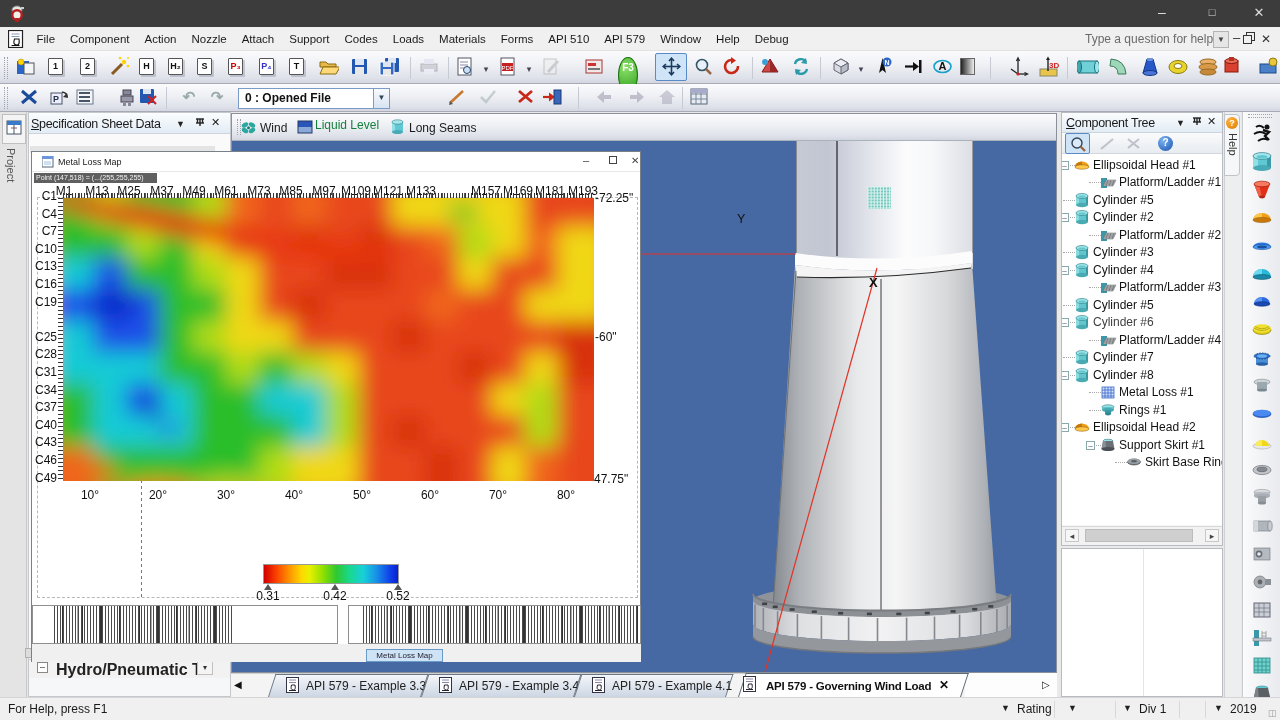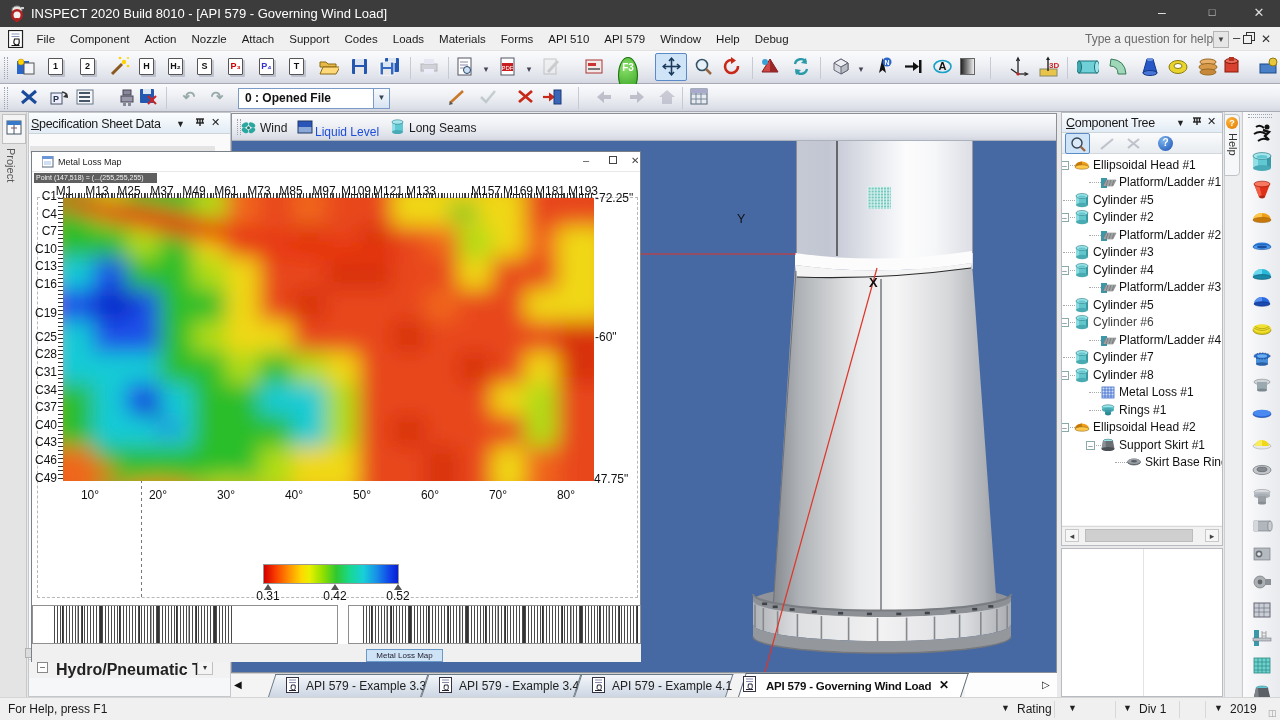--- a/index.html
+++ b/index.html
@@ -12,21 +12,20 @@
 .menu-it{display:inline-block;padding:0 7.5px;}
 </style></head><body>
 <div class="abs" style="left:0;top:0;width:1280px;height:27px;background:#3c3c3c;color:#fff;">
     <svg class="abs" style="left:9px;top:5px" width="17" height="17">
       <ellipse cx="8" cy="5" rx="5" ry="4" fill="#e8e6e2" stroke="#888" stroke-width="1"></ellipse>
       <circle cx="8" cy="10" r="6" fill="#b42020"></circle>
       <circle cx="8" cy="10" r="3.5" fill="#f3f1ee"></circle>
       <rect x="6.5" y="13" width="3" height="4" fill="#b42020"></rect>
       <rect x="12" y="2" width="3" height="2" fill="#ccc"></rect>
     </svg>
-    <div class="abs" style="left:31px;top:6px;font-size:13px;">INSPECT 2020 Build 8010 - [API 579 - Governing Wind Load]</div>
     <div class="abs" style="left:1146px;top:0px;width:32px;height:27px;text-align:center;font-size:14px;line-height:24px;color:#ddd;">–</div>
     <div class="abs" style="left:1196px;top:0px;width:32px;height:27px;text-align:center;font-size:11px;line-height:25px;color:#ddd;">□</div>
     <div class="abs" style="left:1243px;top:0px;width:32px;height:27px;text-align:center;font-size:13px;line-height:25px;color:#ddd;">✕</div>
   </div>
 <div class="abs" style="left:0;top:27px;width:1280px;height:24px;background:#f0f0f0;border-bottom:1px solid #e2e2e2;">
     <svg class="abs" style="left:8px;top:3px" width="16" height="18">
       <rect x="0.5" y="0.5" width="14" height="17" fill="#fff" stroke="#222" stroke-width="1.2"></rect>
       <path d="M3.5 4 h8 M3.5 6.5 h8" stroke="#89b" stroke-width="1"></path>
       <path d="M6.5 9 q-2 6 2.5 6 q3 0 2 -6 z" fill="none" stroke="#111" stroke-width="1.1"></path>
       <line x1="3.5" y1="15.5" x2="11.5" y2="15.5" stroke="#111"></line>
@@ -739,21 +738,21 @@
       <ellipse cx="12" cy="11.5" rx="3.5" ry="2.2" transform="rotate(-30 12 11.5)"></ellipse>
     </g>
     <circle cx="8.5" cy="8.7" r="1.5" fill="#187870"></circle>
   </svg>
 <div class="abs" style="left:260px;top:121px;font-size:12px;color:#1a1a1a;">Wind</div>
 <svg class="abs" style="left:297px;top:120px" width="16" height="15">
     <rect x="1" y="1" width="14" height="6" fill="#2a55b8"></rect>
     <rect x="1" y="7" width="14" height="6" fill="#8aa8d8"></rect>
     <rect x="1" y="1" width="14" height="12" fill="none" stroke="#223a66" stroke-width="1"></rect>
   </svg>
-<div class="abs" style="left:315px;top:125px;font-size:12px;color:#1d4ed8;">Liquid Level</div>
+<div class="abs" style="left:315px;top:118px;font-size:12px;color:#15803d;">Liquid Level</div>
 <svg class="abs" style="left:390px;top:118px" width="16" height="18">
     <rect x="2" y="4" width="11" height="10" fill="#5fc8d2"></rect>
     <rect x="2" y="4" width="3" height="10" fill="#92e0e6"></rect>
     <ellipse cx="7.5" cy="14" rx="5.5" ry="2" fill="#48aab6"></ellipse>
     <ellipse cx="7.5" cy="4" rx="5.5" ry="2.2" fill="#a8e8ec" stroke="#2a7a88" stroke-width=".6"></ellipse>
   </svg>
 <div class="abs" style="left:409px;top:121px;font-size:12px;color:#1a1a1a;">Long Seams</div>
 <svg class="abs" style="left:232px;top:141px" width="824" height="531" viewBox="0 0 824 531">
     <defs>
       <linearGradient id="cylg" x1="0" y1="0" x2="1" y2="0">
@@ -881,21 +880,21 @@
     <div class="abs" style="left:498px;top:32px;width:40px;text-align:center;font-size:12px;color:#111;">M181</div>
     <div class="abs" style="left:531px;top:32px;width:40px;text-align:center;font-size:12px;color:#111;">M193</div>
     <div class="abs" style="left:31px;top:41px;width:531px;height:5px;background:repeating-linear-gradient(90deg,#333 0 1px,transparent 1px 3px),repeating-linear-gradient(90deg,transparent 0 5px,#555 5px 6px,transparent 6px 11px);"></div>
     <div class="abs" style="left:26px;top:46px;width:5px;height:283px;background:repeating-linear-gradient(180deg,#333 0 1px,transparent 1px 4px);"></div>
     <div class="abs" style="left:0px;top:37px;width:25px;text-align:right;font-size:12px;color:#111;">C1</div>
     <div class="abs" style="left:0px;top:55px;width:25px;text-align:right;font-size:12px;color:#111;">C4</div>
     <div class="abs" style="left:0px;top:72px;width:25px;text-align:right;font-size:12px;color:#111;">C7</div>
     <div class="abs" style="left:0px;top:90px;width:25px;text-align:right;font-size:12px;color:#111;">C10</div>
     <div class="abs" style="left:0px;top:107px;width:25px;text-align:right;font-size:12px;color:#111;">C13</div>
     <div class="abs" style="left:0px;top:125px;width:25px;text-align:right;font-size:12px;color:#111;">C16</div>
-    <div class="abs" style="left:0px;top:143px;width:25px;text-align:right;font-size:12px;color:#111;margin-top:11px;">C19</div>
+    <div class="abs" style="left:0px;top:143px;width:25px;text-align:right;font-size:12px;color:#111;">C19</div>
     <div class="abs" style="left:0px;top:160px;width:25px;text-align:right;font-size:12px;color:#111;margin-left:30px;">C22</div>
     <div class="abs" style="left:0px;top:178px;width:25px;text-align:right;font-size:12px;color:#111;">C25</div>
     <div class="abs" style="left:0px;top:195px;width:25px;text-align:right;font-size:12px;color:#111;">C28</div>
     <div class="abs" style="left:0px;top:213px;width:25px;text-align:right;font-size:12px;color:#111;">C31</div>
     <div class="abs" style="left:0px;top:231px;width:25px;text-align:right;font-size:12px;color:#111;">C34</div>
     <div class="abs" style="left:0px;top:248px;width:25px;text-align:right;font-size:12px;color:#111;">C37</div>
     <div class="abs" style="left:0px;top:266px;width:25px;text-align:right;font-size:12px;color:#111;">C40</div>
     <div class="abs" style="left:0px;top:283px;width:25px;text-align:right;font-size:12px;color:#111;">C43</div>
     <div class="abs" style="left:0px;top:301px;width:25px;text-align:right;font-size:12px;color:#111;">C46</div>
     <div class="abs" style="left:0px;top:319px;width:25px;text-align:right;font-size:12px;color:#111;">C49</div>

